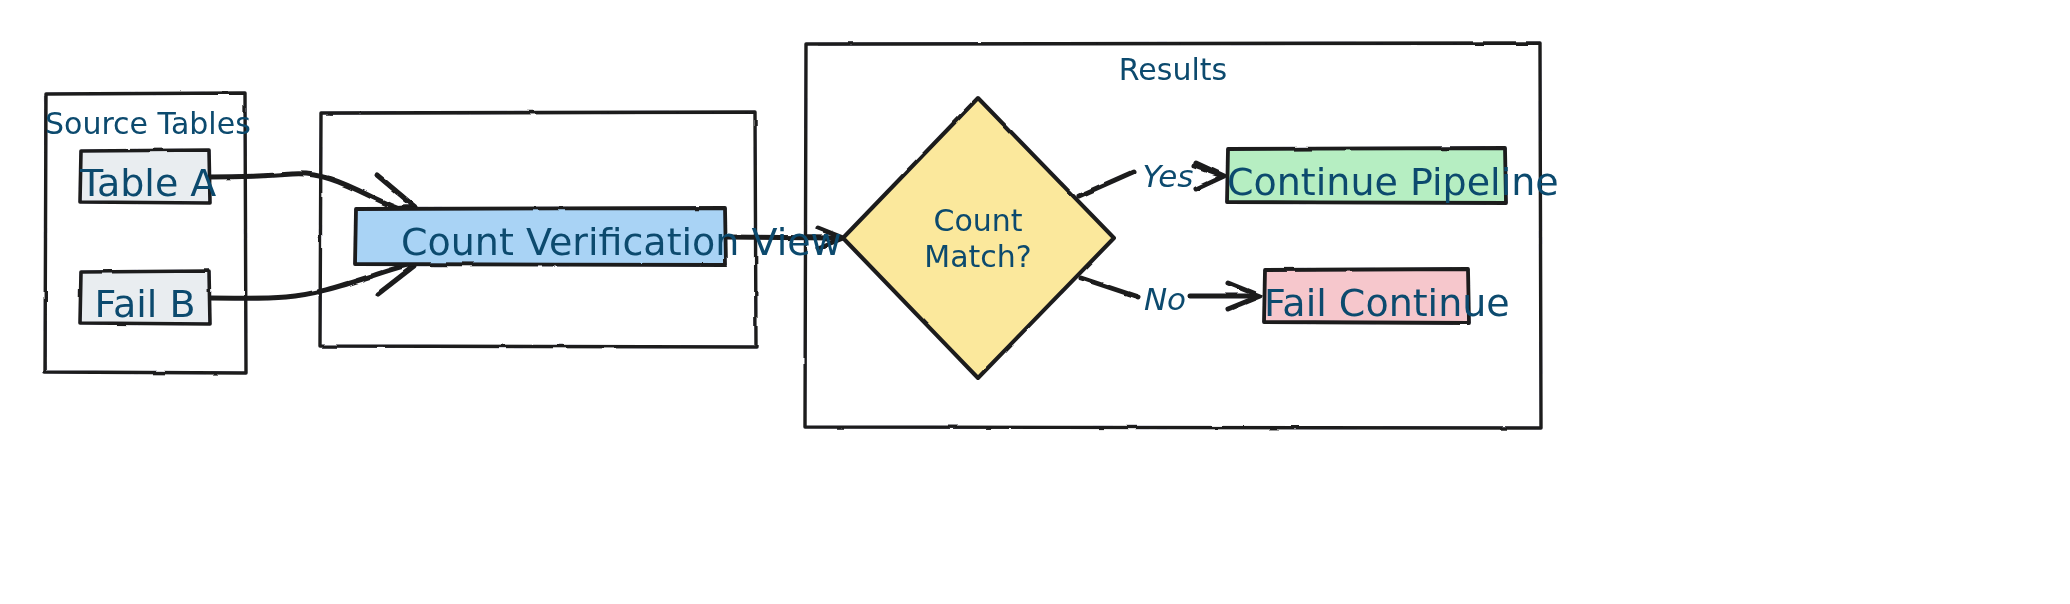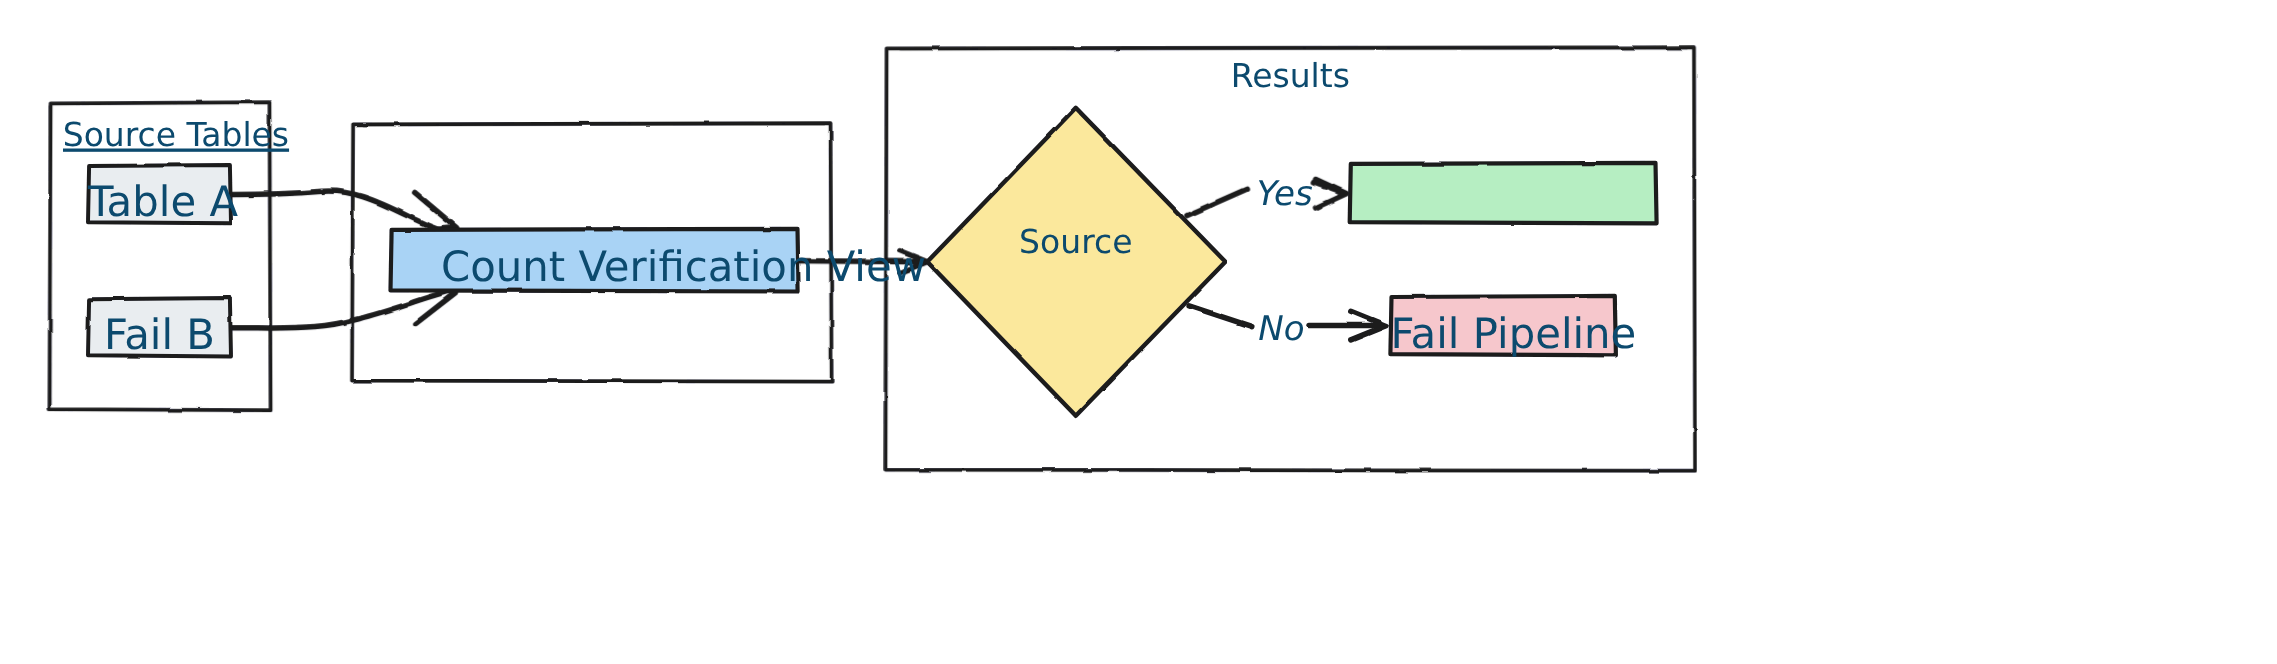--- a/index.html
+++ b/index.html
@@ -119,33 +119,35 @@
       <g>
         <path d="M1228,149 L1505,148 L1506,203 L1227,202 Z" fill="#B6EEC2" stroke="#1b1b1f" stroke-width="3.8" stroke-linejoin="round"></path>
       </g>
 
       <g>
         <path d="M1265,270 L1468,269 L1469,323 L1264,322 Z" fill="#F6C7CC" stroke="#1b1b1f" stroke-width="3.8" stroke-linejoin="round"></path>
       </g>
     </g>
   </svg>
 
-  <div class="lbl grp-title" style="left:57px; top:106px; width:201px;text-decoration:underline;">Source Tables</div>
+  <div class="lbl grp-title" style="left:45px; top:106px; width:201px;">Source Tables</div>
 
 
   <div class="lbl grp-title" style="left:805px; top:52px; width:736px;">Results</div>
 
   <div class="lbl node-title" style="left:80px; top:161px; width:130px;">Table A</div>
 
   <div class="lbl node-title" style="left:80px; top:282px; width:130px;">Fail B</div>
 
   <div class="lbl node-title" style="left:355px; top:220px; width:371px;padding-left:46px;">Count Verification View</div>
 
-  <div class="lbl diamond-title" style="left:873px; top:203px; width:210px;">Source</div>
+  <div class="lbl diamond-title" style="left:873px; top:203px; width:210px;">Count</div>
+  <div class="lbl diamond-title" style="left:873px; top:239px; width:210px;">Match?</div>
 
+  <div class="lbl node-title" style="left:1227px; top:160px; width:279px;">Continue Pipeline</div>
 
-  <div class="lbl node-title" style="left:1264px; top:281px; width:205px;">Fail Pipeline</div>
+  <div class="lbl node-title" style="left:1264px; top:281px; width:205px;">Fail Continue</div>
 
   <div class="lbl edge-lbl" style="left:1139px; top:158px; width:58px;">Yes</div>
 
   <div class="lbl edge-lbl" style="left:1140px; top:281px; width:50px;font-style:italic;">No</div>
 
 </div>
 
 </body></html>

